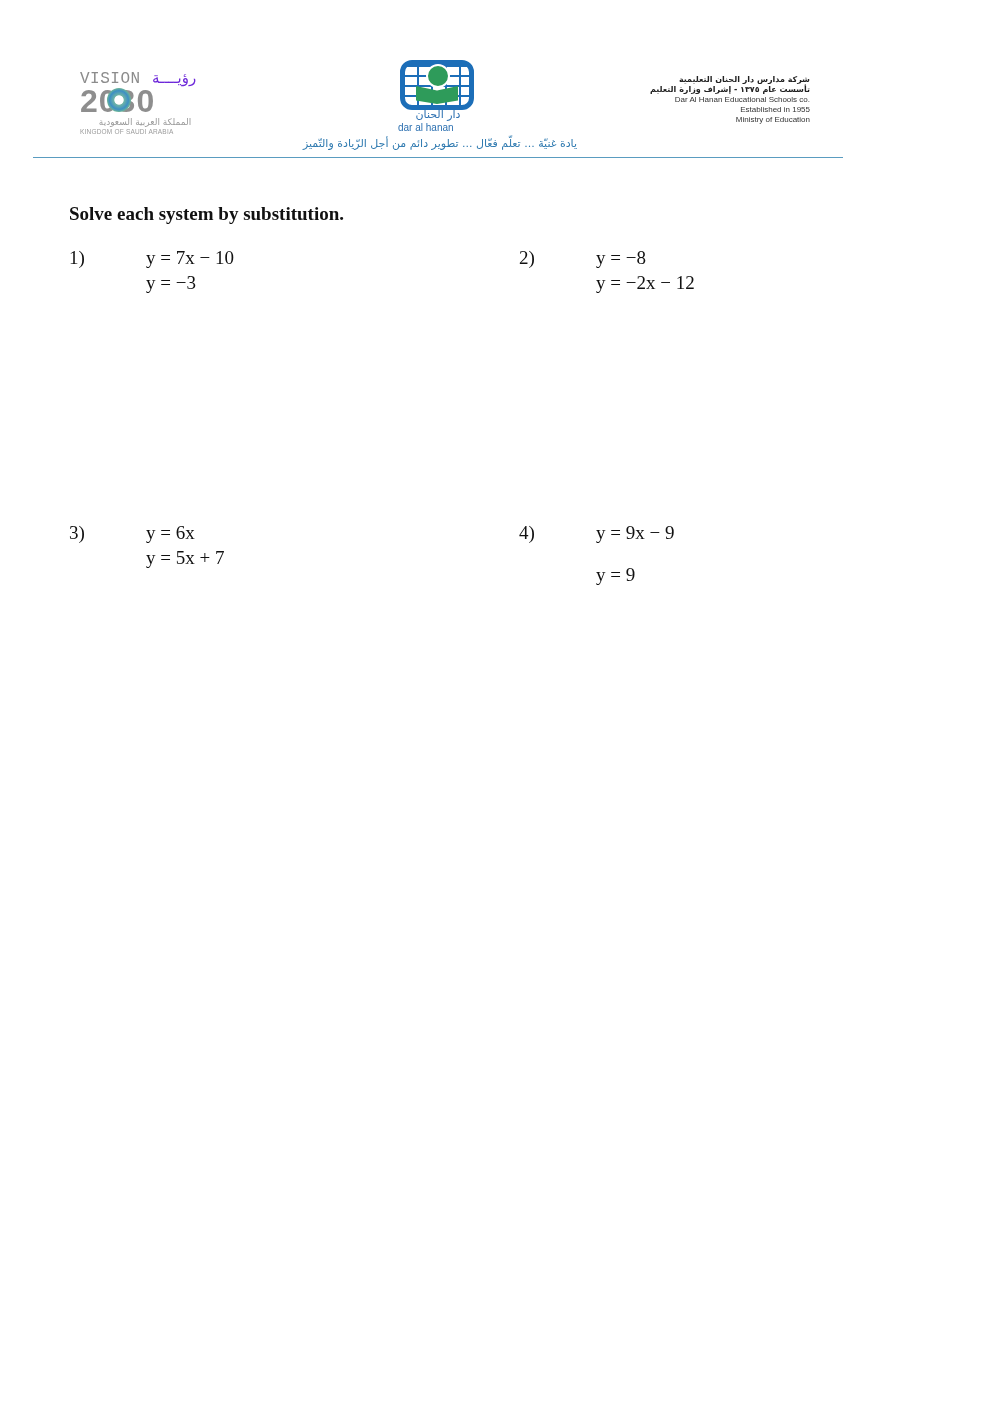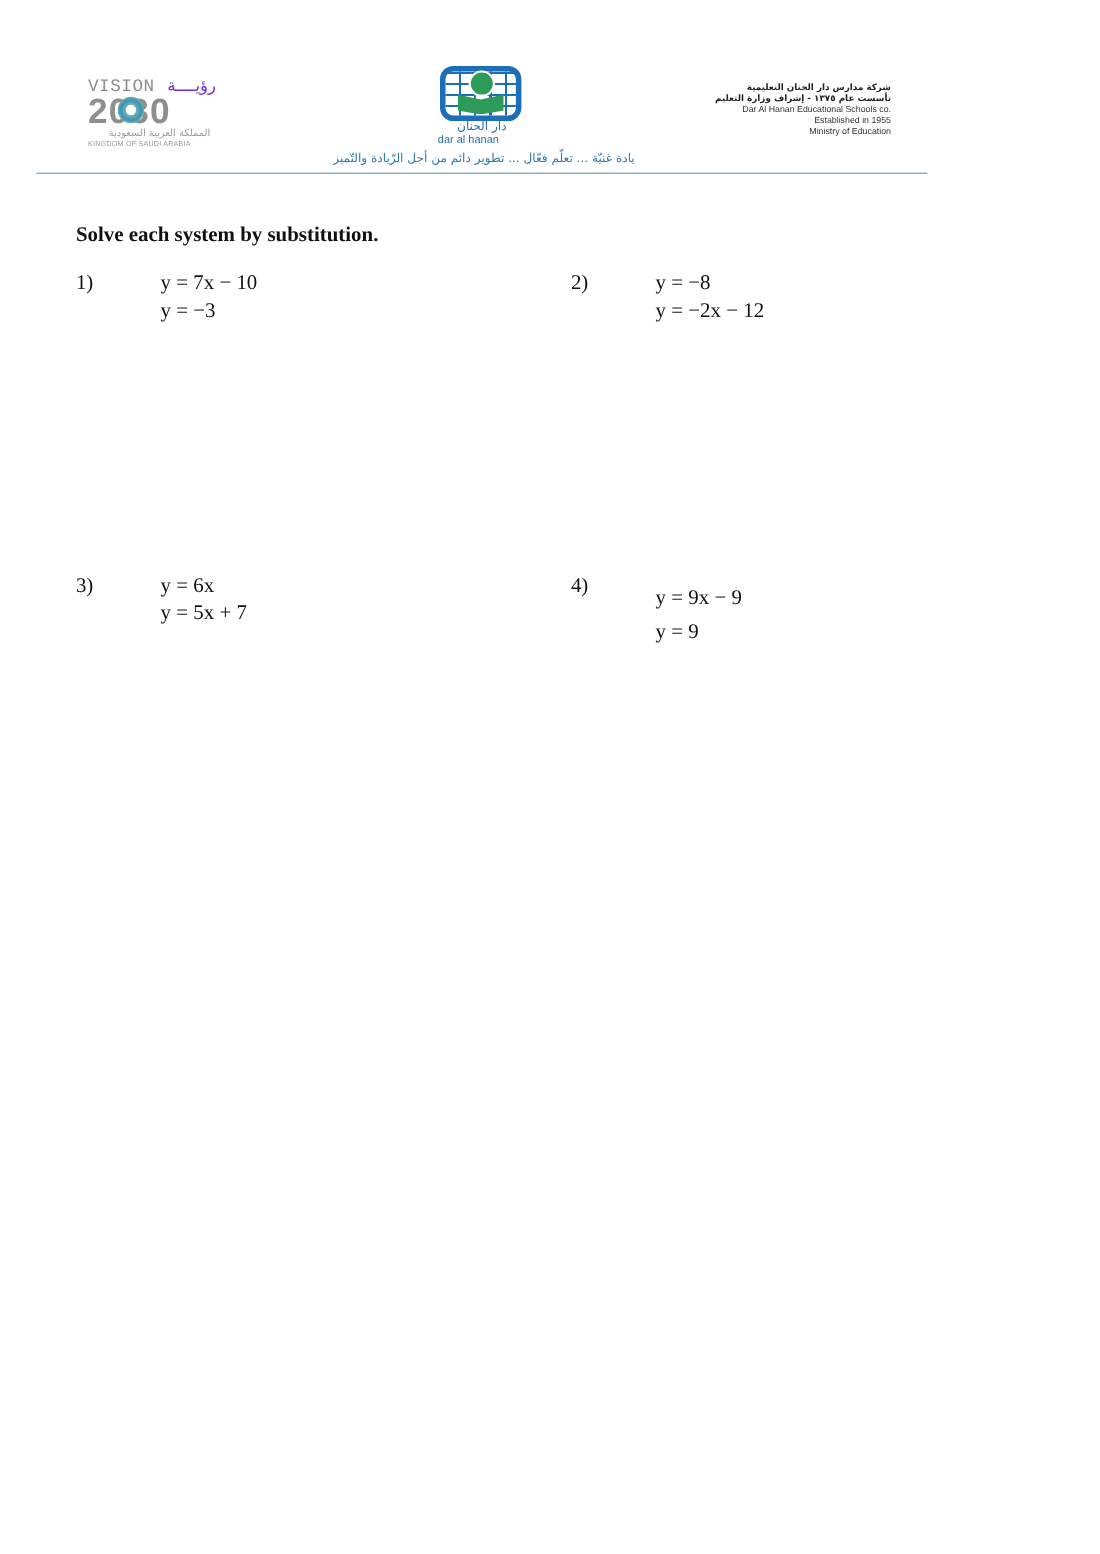--- a/index.html
+++ b/index.html
@@ -79,15 +79,15 @@
 </div>
 
 <div class="abs prob" style="left:69px; top:520px; width:300px; height:52px;">
   <span class="num">3)</span>
   <span class="eq" style="top:0">y = 6x</span>
   <span class="eq" style="top:25px">y = 5x + 7</span>
 </div>
 
 <div class="abs prob" style="left:519px; top:520px; width:300px; height:52px;">
   <span class="num">4)</span>
-  <span class="eq" style="top:11px">y = 9x − 9</span>
+  <span class="eq" style="top:0">y = 9x − 9</span>
   <span class="eq" style="top:42px">y = 9</span>
 </div>
 
 </body></html>

